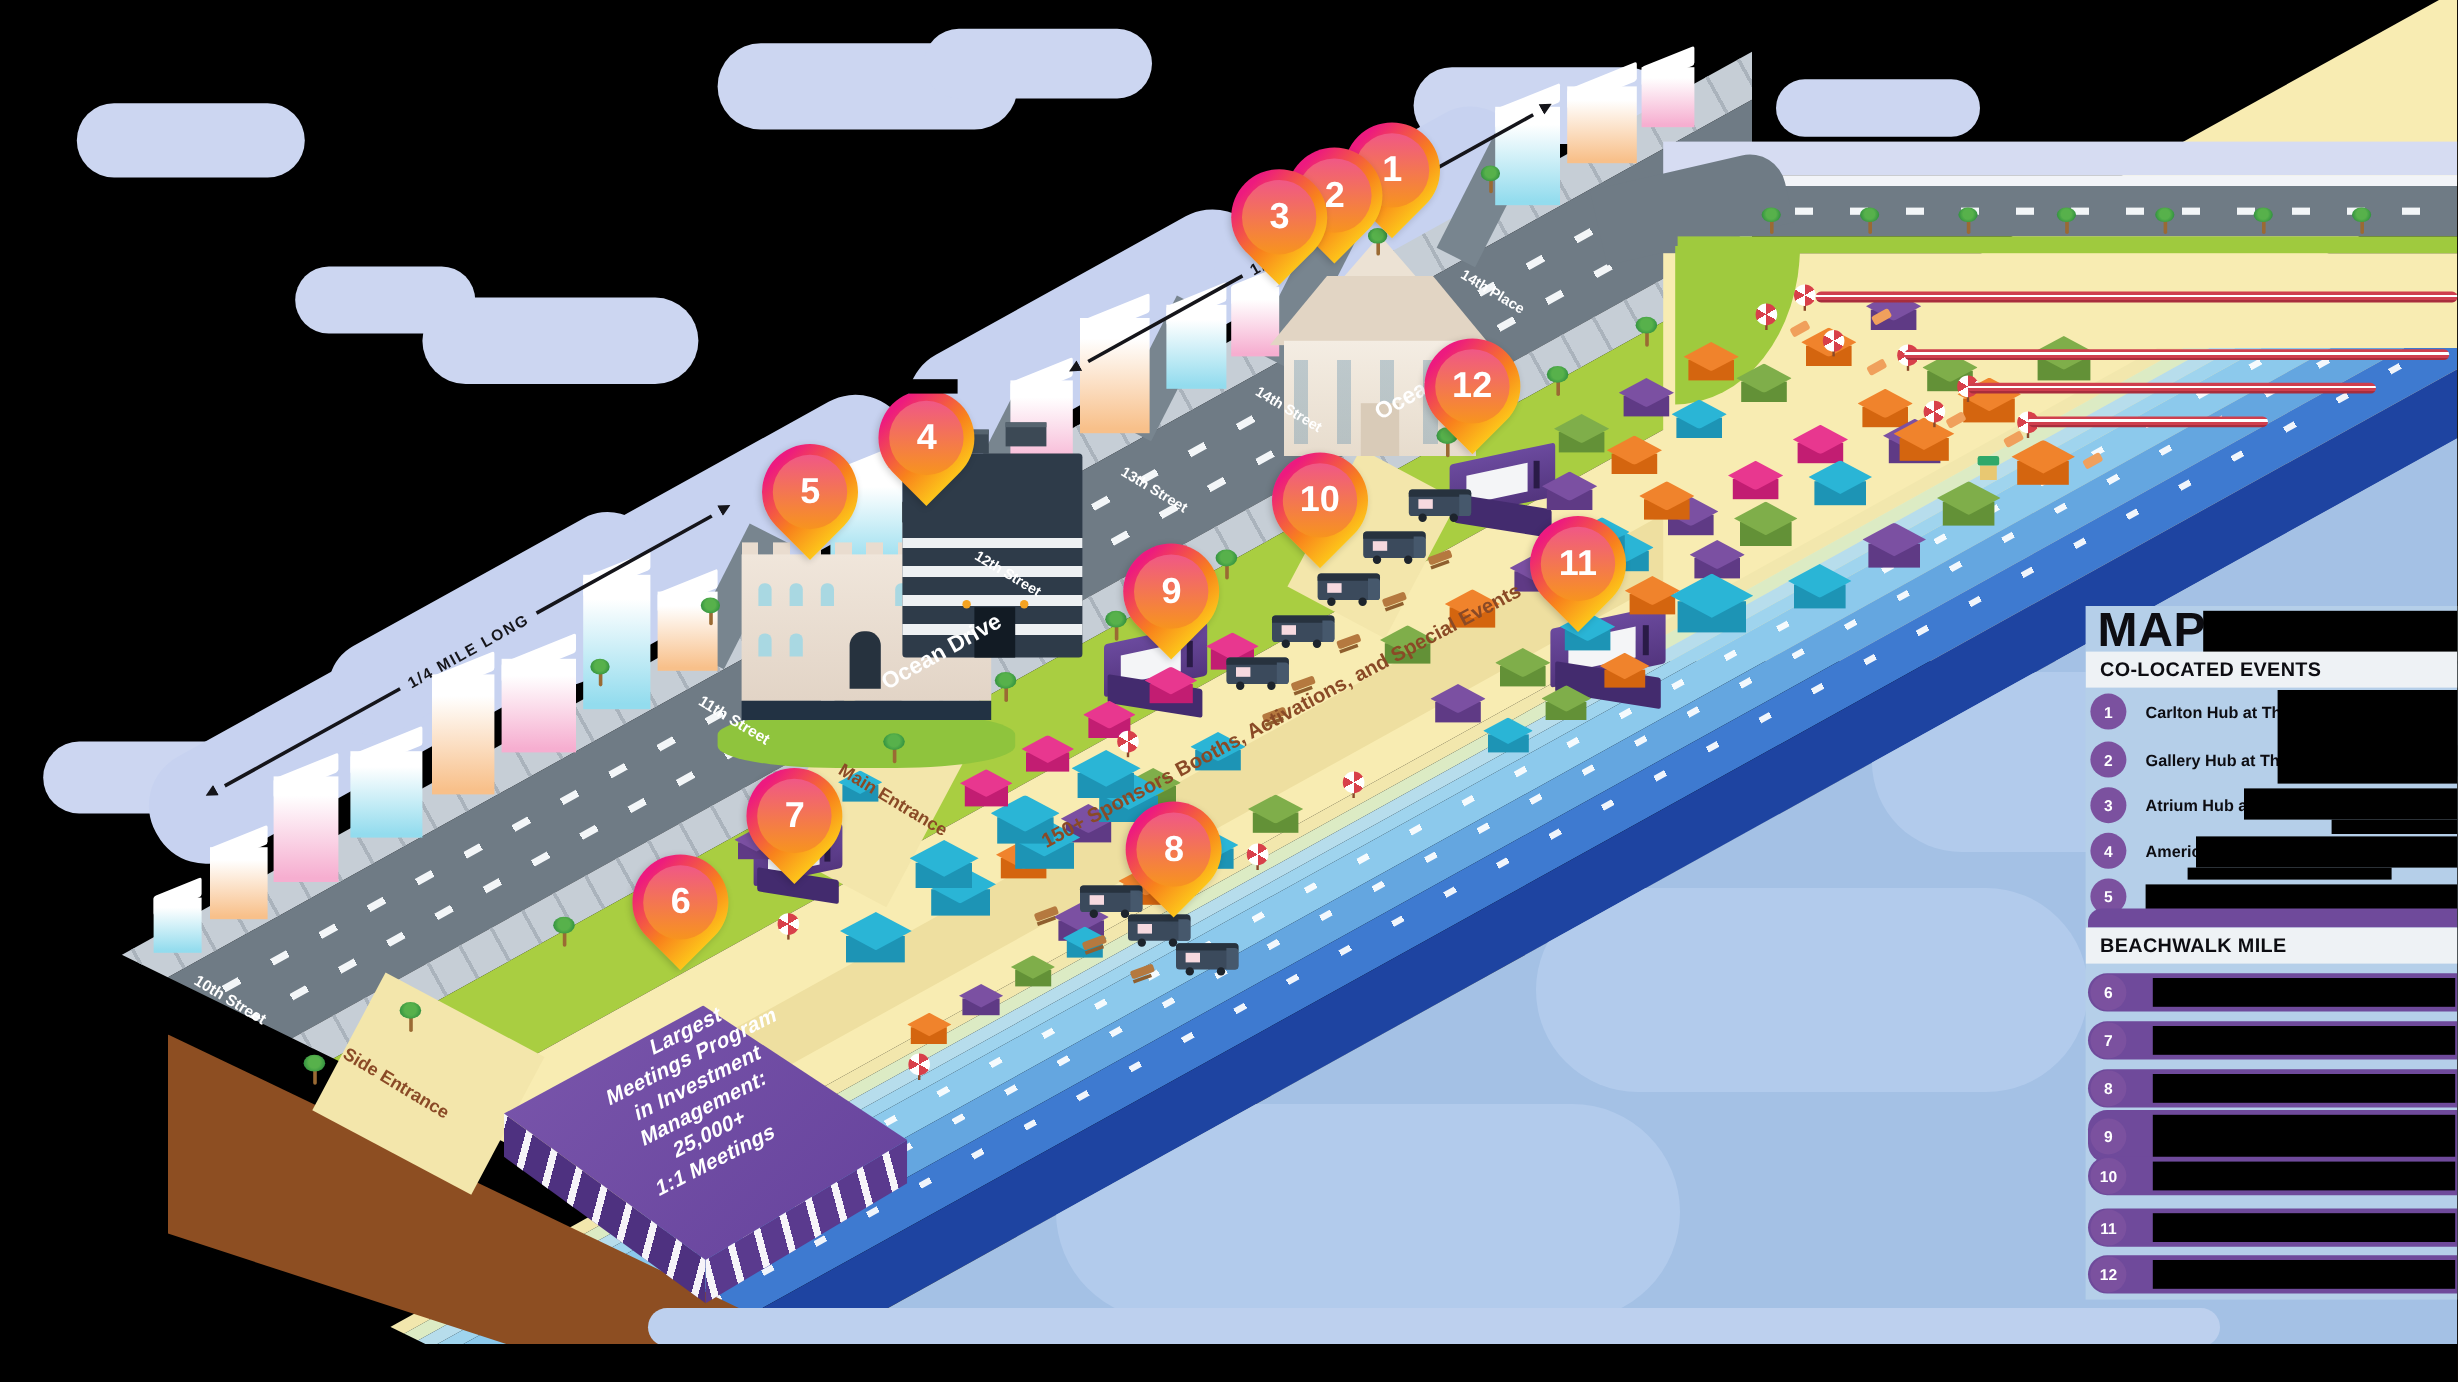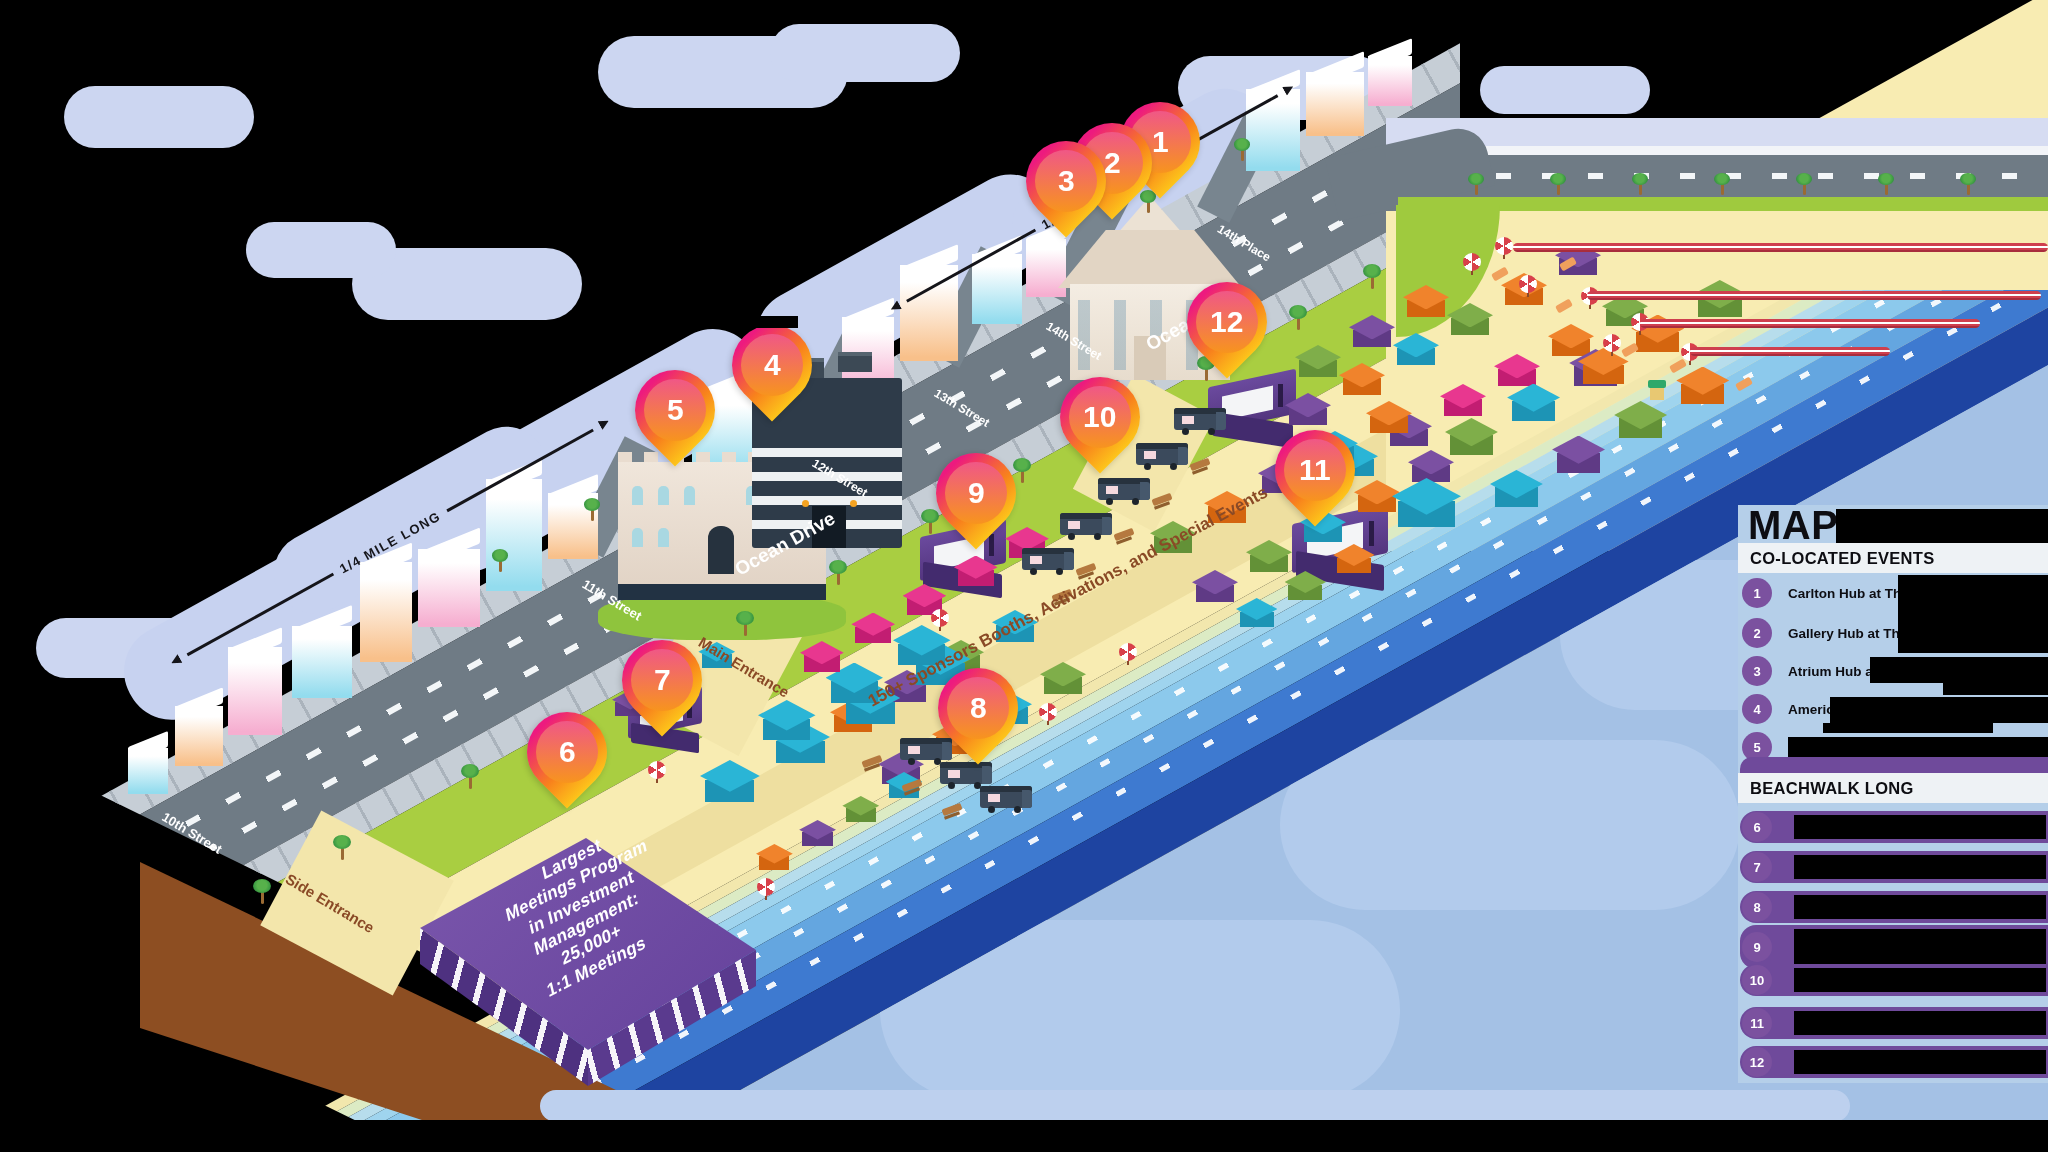--- a/index.html
+++ b/index.html
@@ -932,21 +932,21 @@
         <div class="lg-item-label" style="position: absolute; box-sizing: border-box; left: 50px; top: 227px; height: 30px; display: flex; align-items: center;"></div>
         <div class="lg-redact" style="position: absolute; box-sizing: border-box; left: 160px; top: 70px; width: 150px; height: 78px;"></div>
         <div class="lg-redact" style="position: absolute; box-sizing: border-box; left: 170px; top: 116px; width: 140px; height: 26px;"></div>
         <div class="lg-redact" style="position: absolute; box-sizing: border-box; left: 132px; top: 152px; width: 178px; height: 26px;"></div>
         <div class="lg-redact" style="position: absolute; box-sizing: border-box; left: 205px; top: 178px; width: 105px; height: 12px;"></div>
         <div class="lg-redact" style="position: absolute; box-sizing: border-box; left: 92px; top: 192px; width: 218px; height: 26px;"></div>
         <div class="lg-redact" style="position: absolute; box-sizing: border-box; left: 85px; top: 218px; width: 170px; height: 10px;"></div>
         <div class="lg-redact" style="position: absolute; box-sizing: border-box; left: 50px; top: 232px; width: 260px; height: 30px;"></div>
       </div>
     <div class="lg-div"></div>
-    <div class="lg-head" style="top:268px;">BEACHWALK LONG</div>
+    <div class="lg-head" style="top:268px;">BEACHWALK MILE</div>
     <div id="lgItems2" style="left:0;top:0;width:310px;height:578px;">
         <div class="lg-pill" style="position: absolute; box-sizing: border-box; top: 306px; height: 32px;"></div>
         <div class="lg-circ" style="position: absolute; box-sizing: border-box; left: 4px; top: 307px;">6</div>
         <div class="lg-redact" style="position: absolute; box-sizing: border-box; left: 56px; top: 310px; width: 252px; height: 24px;"></div>
         <div class="lg-pill" style="position: absolute; box-sizing: border-box; top: 346px; height: 32px;"></div>
         <div class="lg-circ" style="position: absolute; box-sizing: border-box; left: 4px; top: 347px;">7</div>
         <div class="lg-redact" style="position: absolute; box-sizing: border-box; left: 56px; top: 350px; width: 252px; height: 24px;"></div>
         <div class="lg-pill" style="position: absolute; box-sizing: border-box; top: 386px; height: 32px;"></div>
         <div class="lg-circ" style="position: absolute; box-sizing: border-box; left: 4px; top: 387px;">8</div>
         <div class="lg-redact" style="position: absolute; box-sizing: border-box; left: 56px; top: 390px; width: 252px; height: 24px;"></div>

